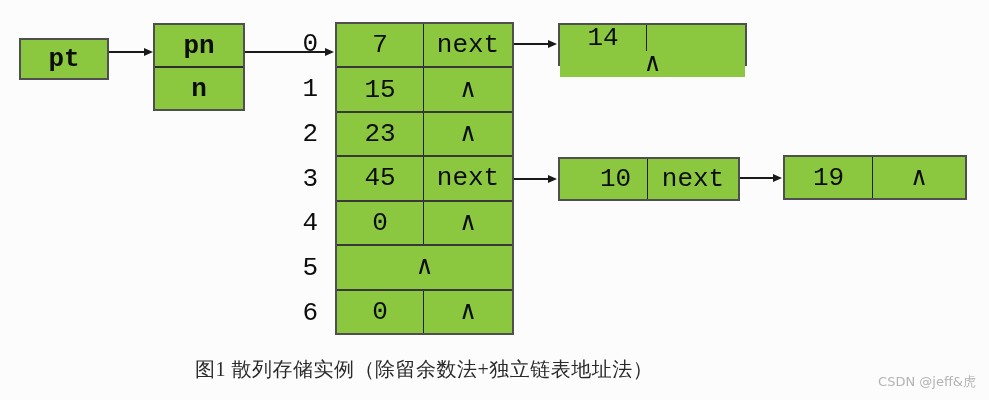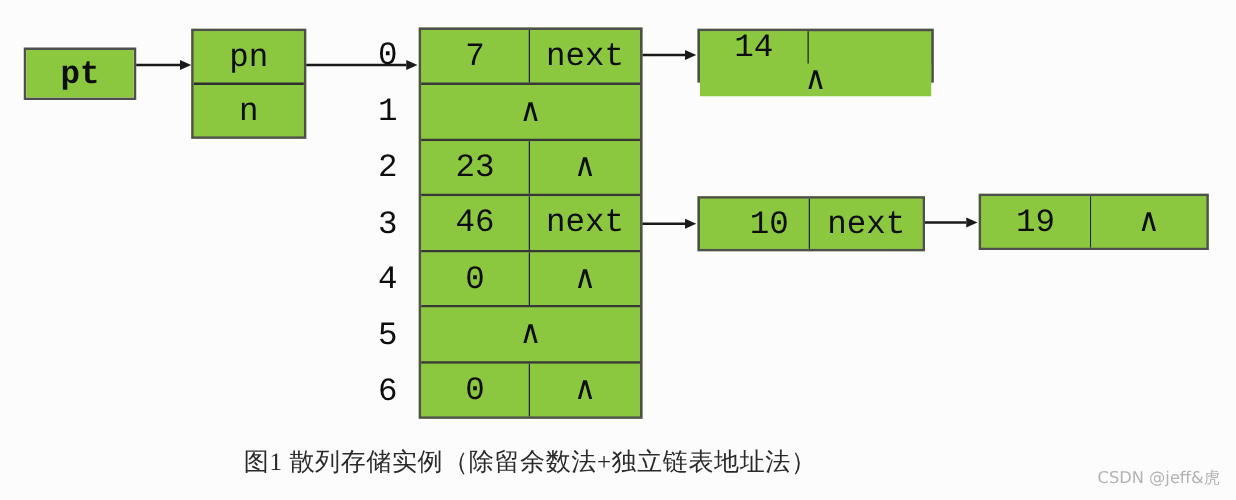--- a/index.html
+++ b/index.html
@@ -27,21 +27,21 @@
   .box{
     position:absolute;
     border:2px solid var(--outer-border);
     background:var(--green);
   }
   
   .pt-box{left:19px;top:38px;width:90px;height:42px;display:flex;font-weight:bold;}
   .pt-box .cell{flex:1;}
   
   .pn-box{left:153px;top:23px;width:92px;height:88px;display:flex;flex-direction:column;}
-  .pn-box .cell{flex:1;}
+  .pn-box .cell{flex:1;font-weight:bold;}
   .pn-box .cell + .cell{border-top:2px solid #2e2e2e;}
   
   .hash-table{left:335px;top:22px;width:179px;height:313px;display:flex;flex-direction:column;}
   .t-row{flex:1;display:flex;}
   .t-row + .t-row{border-top:2px solid #383838;}
   .t-val{width:87px;border-right:1px solid #222;}
   .t-ptr{flex:1;}
   
   .index-col{
     position:absolute;left:268px;top:22px;width:52px;height:313px;
@@ -117,28 +117,29 @@
     <div class="idx">5</div>
     <div class="idx">6</div>
   </div>
 
   <div class="box hash-table">
     <div class="t-row">
       <div class="cell t-val">7</div>
       <div class="cell t-ptr">next</div>
     </div>
     <div class="t-row">
+      <div class="cell t-val">15</div>
       <div class="cell t-ptr">∧</div>
     </div>
     <div class="t-row">
       <div class="cell t-val">23</div>
       <div class="cell t-ptr">∧</div>
     </div>
     <div class="t-row">
-      <div class="cell t-val">46</div>
+      <div class="cell t-val">45</div>
       <div class="cell t-ptr">next</div>
     </div>
     <div class="t-row">
       <div class="cell t-val">0</div>
       <div class="cell t-ptr">∧</div>
     </div>
     <div class="t-row">
       <div class="cell t-ptr">∧</div>
     </div>
     <div class="t-row">

